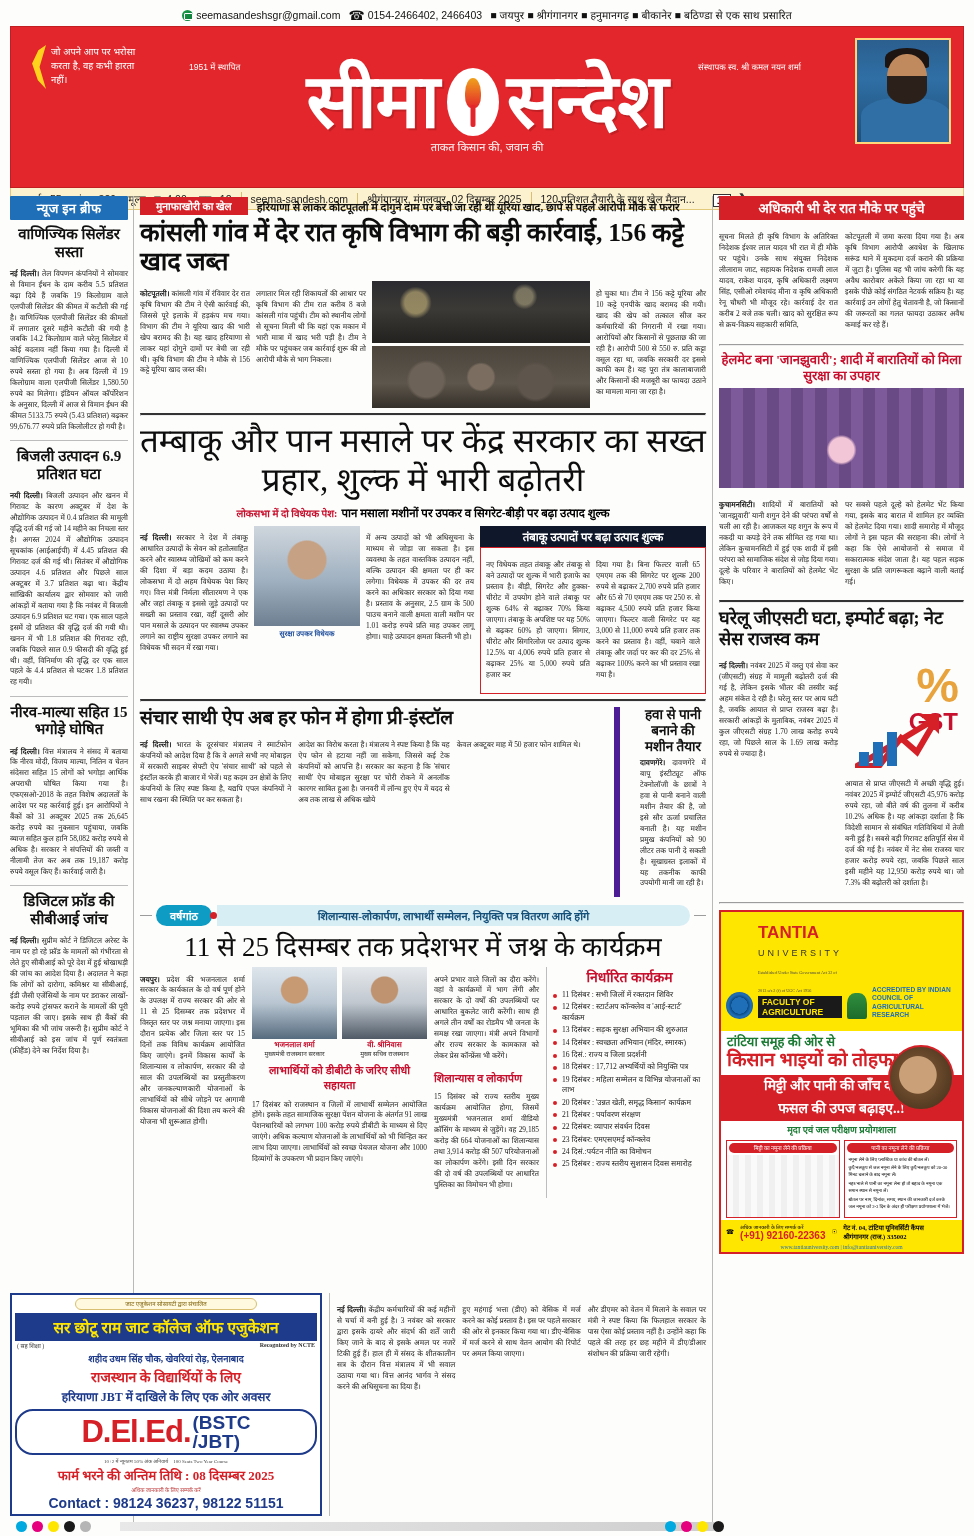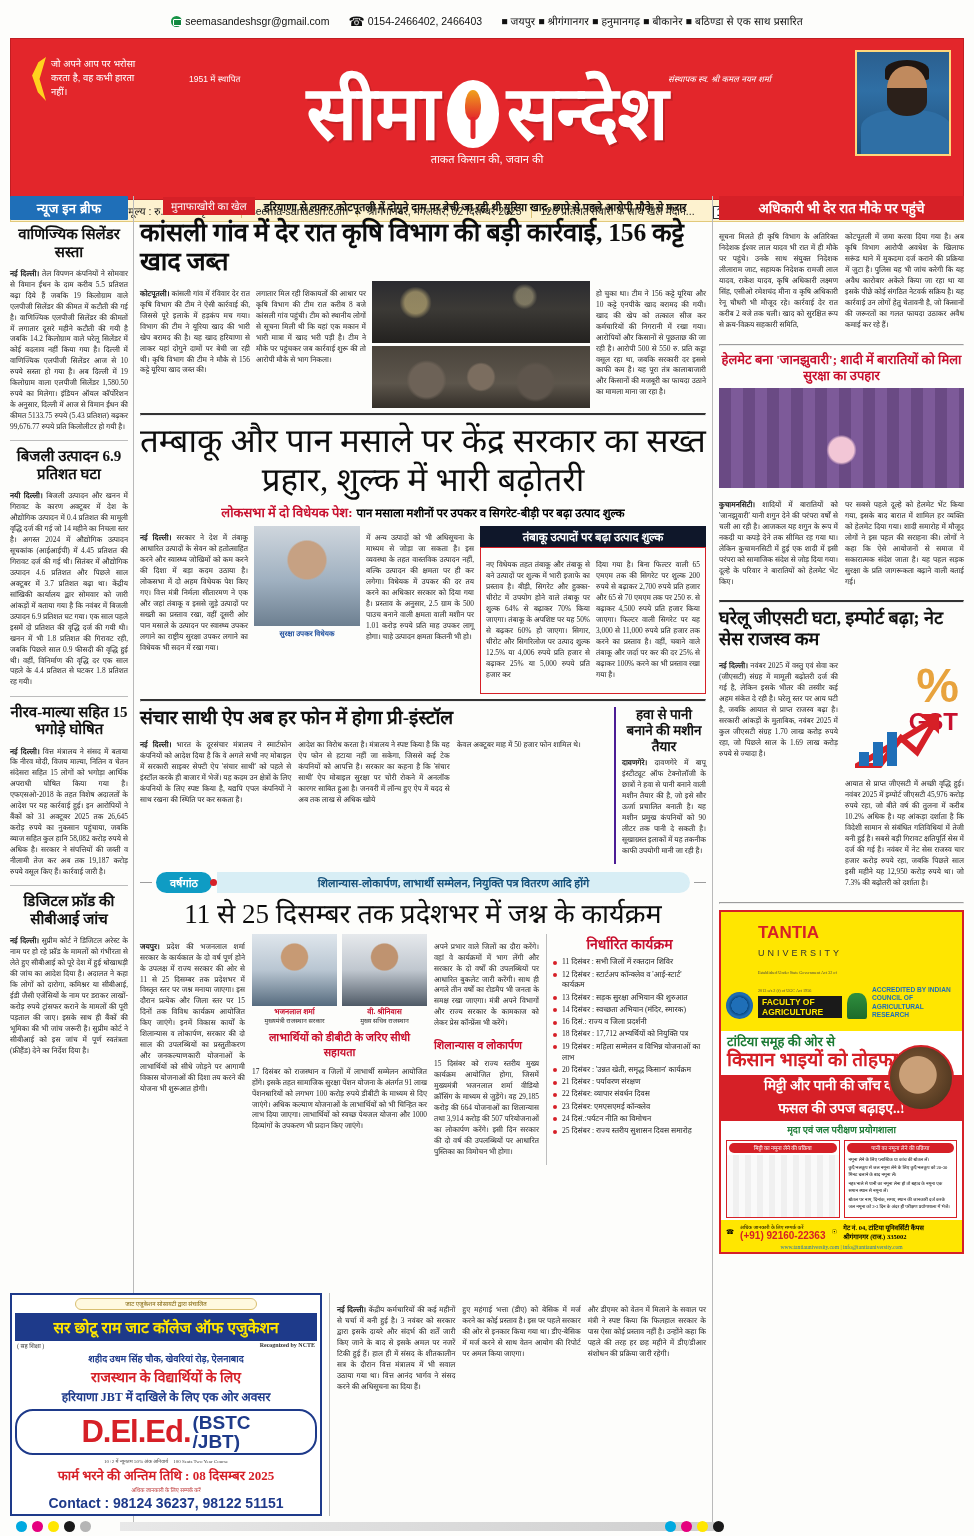--- a/index.html
+++ b/index.html
@@ -11,23 +11,23 @@
   }
   #page {
     width: 974px; height: 1536px;
     position: relative;
     background: #fdfdfb;
     overflow: hidden;
   }
 
   
   .topbar {
-    height: 38px;
+    height: 26px;
     display: flex; align-items: center; justify-content: center;
-    gap: 19px;
+    gap: 8px;
     font-size: 10.5px; color: #111;
     font-family: "Liberation Sans", sans-serif;
     padding-top: 4px;
   }
   .topbar .chip { display: flex; align-items: center; gap: 3px; white-space: nowrap;}
   .mail-ic {
     width: 11px; height: 11px; border-radius: 50%;
     background: linear-gradient(135deg,#1b9e4b,#0d7a38);
     display: inline-block; position: relative;
   }
@@ -61,21 +61,21 @@
   }
   .title-wrap {
     position: absolute; left: 0; right: 0; top: 0; bottom: 0;
     display: flex; flex-direction: column; align-items: center; justify-content: center;
   }
   .est-left, .est-right {
     position: absolute; color: #fff; font-size: 8.5px;
     font-family: "Liberation Sans", sans-serif; white-space: nowrap;
   }
   .est-left { left: 178px; top: 34px; }
-  .est-right { right: 192px; top: 34px; font-style: italic; }
+  .est-right { right: 162px; top: 34px; }
   .paper-title {
     display: flex; align-items: center; gap: 4px;
     font-size: 75px; line-height: .95; color: #fff;
     font-weight: 700; letter-spacing: -1px;
     font-family: "Liberation Serif", serif;
     text-shadow: 2px 2px 0 rgba(0,0,0,.15);
     margin-top: 6px;
   }
   .logo-emblem {
     width: 52px; height: 68px; border-radius: 50%;
@@ -165,21 +165,21 @@
   }
   .brief-title {
     font-size: 15px; font-weight: 700; text-align: center;
     line-height: 1.18; margin: 6px 0 4px; color: #111;
   }
   .hr-thin { border: none; border-top: 1px solid #bcbcbc; margin: 7px 0; }
 
   
   .red-tag {
     display: inline-block; background: #d62027; color: #fff;
-    font-size: 10.5px; font-weight: 400; padding: 2px 8px; vertical-align: middle; margin-left: 23px;
+    font-size: 10.5px; font-weight: 700; padding: 2px 16px; vertical-align: middle;
   }
   .sub-line {
     font-size: 11px; font-weight: 700; color: #111; vertical-align: middle;
     margin-left: 5px;
   }
 
   .mega-head {
     font-size: 25.5px; font-weight: 700; line-height: 1.12;
     color: #0d0d0d; margin: 4px 0 5px; letter-spacing: -.2px;
   }
@@ -485,21 +485,21 @@
             <p class="body-text">हो चुका था। टीम ने 156 कट्टे यूरिया और 10 कट्टे एनपीके खाद बरामद की गयी। खाद की खेप को तत्काल सीज कर कर्मचारियों की निगरानी में रखा गया। आरोपियों और किसानों से पूछताछ की जा रही है। आरोपी 500 से 550 रु. प्रति कट्टा वसूल रहा था, जबकि सरकारी दर इससे काफी कम है। यह पूरा तंत्र कालाबाजारी और किसानों की मजबूरी का फायदा उठाने का मामला माना जा रहा है।</p>
           </div>
         </div>
       </div>
 
       <hr class="rule-thick">
 
       <div>
         <div class="huge-head">तम्बाकू और पान मसाले पर केंद्र सरकार का सख्त प्रहार, शुल्क में भारी बढ़ोतरी</div>
         <div style="text-align:center; margin-bottom:5px;">
-          <span class="kicker-red" style="font-size:13px;">लोकसभा में दो विधेयक पेश:</span>
+          <span class="kicker-red" style="font-size:10px;">लोकसभा में दो विधेयक पेश:</span>
           <span style="font-size:11.5px; font-weight:700;">पान मसाला मशीनों पर उपकर व सिगरेट-बीड़ी पर बढ़ा उत्पाद शुल्क</span>
         </div>
 
         <div style="display:flex; gap:6px;">
           <div style="flex:0 0 108px;">
             <p class="body-text">
               <b>नई दिल्ली।</b>
               <span>सरकार ने देश में तंबाकू आधारित उत्पादों के सेवन को हतोत्साहित करने और स्वास्थ्य जोखिमों को कम करने की दिशा में बड़ा कदम उठाया है। लोकसभा में दो अहम विधेयक पेश किए गए। वित्त मंत्री निर्मला सीतारमण ने एक और जहां तंबाकू व इससे जुड़े उत्पादों पर सख्ती का प्रस्ताव रखा, वहीं दूसरी ओर पान मसाले के उत्पादन पर स्वास्थ्य उपकर लगाने का राष्ट्रीय सुरक्षा उपकर लगाने का विधेयक भी सदन में रखा गया।</span>
             </p>
           </div>
@@ -529,21 +529,21 @@
           <div class="mid-head">संचार साथी ऐप अब हर फोन में होगा प्री-इंस्टॉल</div>
           <div style="display:flex; gap:7px; margin-top:4px;">
             <p class="body-text" style="flex:1">
               <b>नई दिल्ली।</b>
               <span>भारत के दूरसंचार मंत्रालय ने स्मार्टफोन कंपनियों को आदेश दिया है कि वे अगले सभी नए मोबाइल में सरकारी साइबर सेफ्टी ऐप 'संचार साथी' को पहले से इंस्टॉल करके ही बाजार में भेजें। यह कदम उन क्षेत्रों के लिए कंपनियों के लिए स्पष्ट किया है, यद्यपि एपल कंपनियों ने साथ रखना की स्थिति पर कर सकता है।</span>
             </p>
             <p class="body-text" style="flex:1">आदेश का विरोध करता है। मंत्रालय ने स्पष्ट किया है कि यह ऐप फोन से हटाया नहीं जा सकेगा, जिससे कई टेक कंपनियों को आपत्ति है। सरकार का कहना है कि 'संचार साथी' ऐप मोबाइल सुरक्षा पर चोरी रोकने में अनलॉक कारगर साबित हुआ है। जनवरी में लॉन्च हुए ऐप में यदद से अब तक लाख से अधिक खोये</p>
             <p class="body-text" style="flex:1">केवल अक्टूबर माह में 50 हजार फोन शामिल थे।</p>
           </div>
         </div>
-        <div style="flex:0 0 92px; border-left:2px solid #4c1d95; padding-left:6px;">
+        <div style="flex:0 0 92px; border-left:6px solid #4c1d95; padding-left:20px;">
           <div class="small-head">हवा से पानी बनाने की मशीन तैयार</div>
           <p class="body-text" style="margin-top:3px;">
             <b>दावणगेरे।</b>
             <span>दावणगेरे में बापू इंस्टीट्यूट ऑफ टेक्नोलॉजी के छात्रों ने हवा से पानी बनाने वाली मशीन तैयार की है, जो इसे सौर ऊर्जा प्रचालित बनाती है। यह मशीन प्रमुख कंपनियों को 90 लीटर तक पानी दे सकती है। सूखाग्रस्त इलाकों में यह तकनीक काफी उपयोगी मानी जा रही है।</span>
           </p>
         </div>
       </div>
 
       <div class="anniv-row">
         <span class="anniv-rule"></span>

